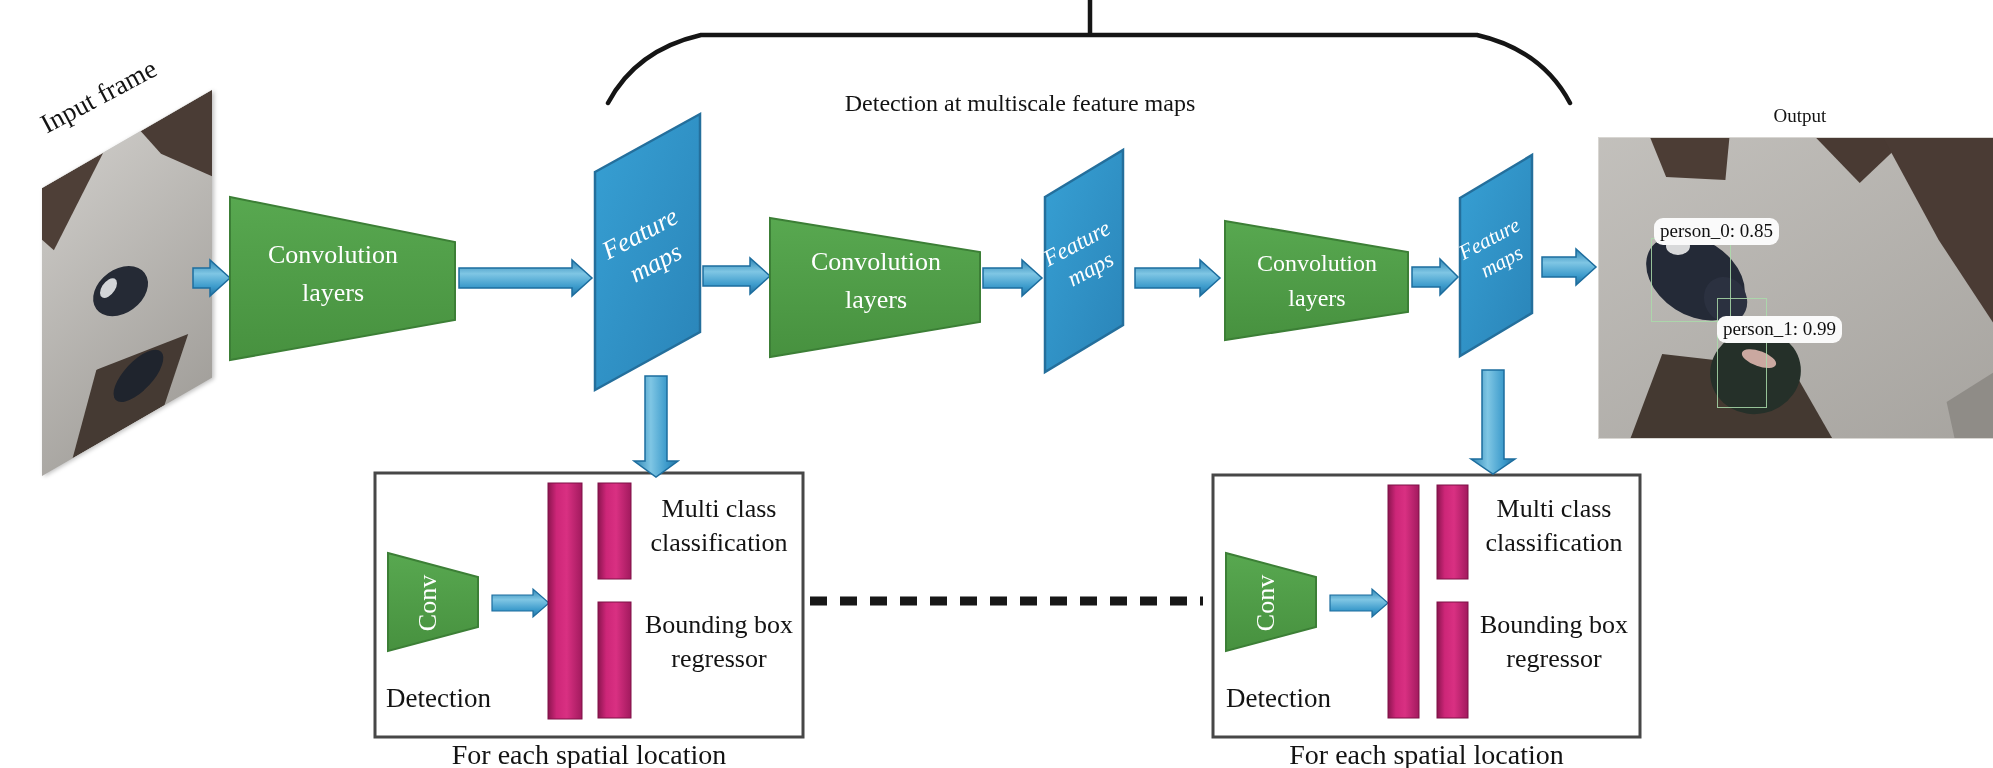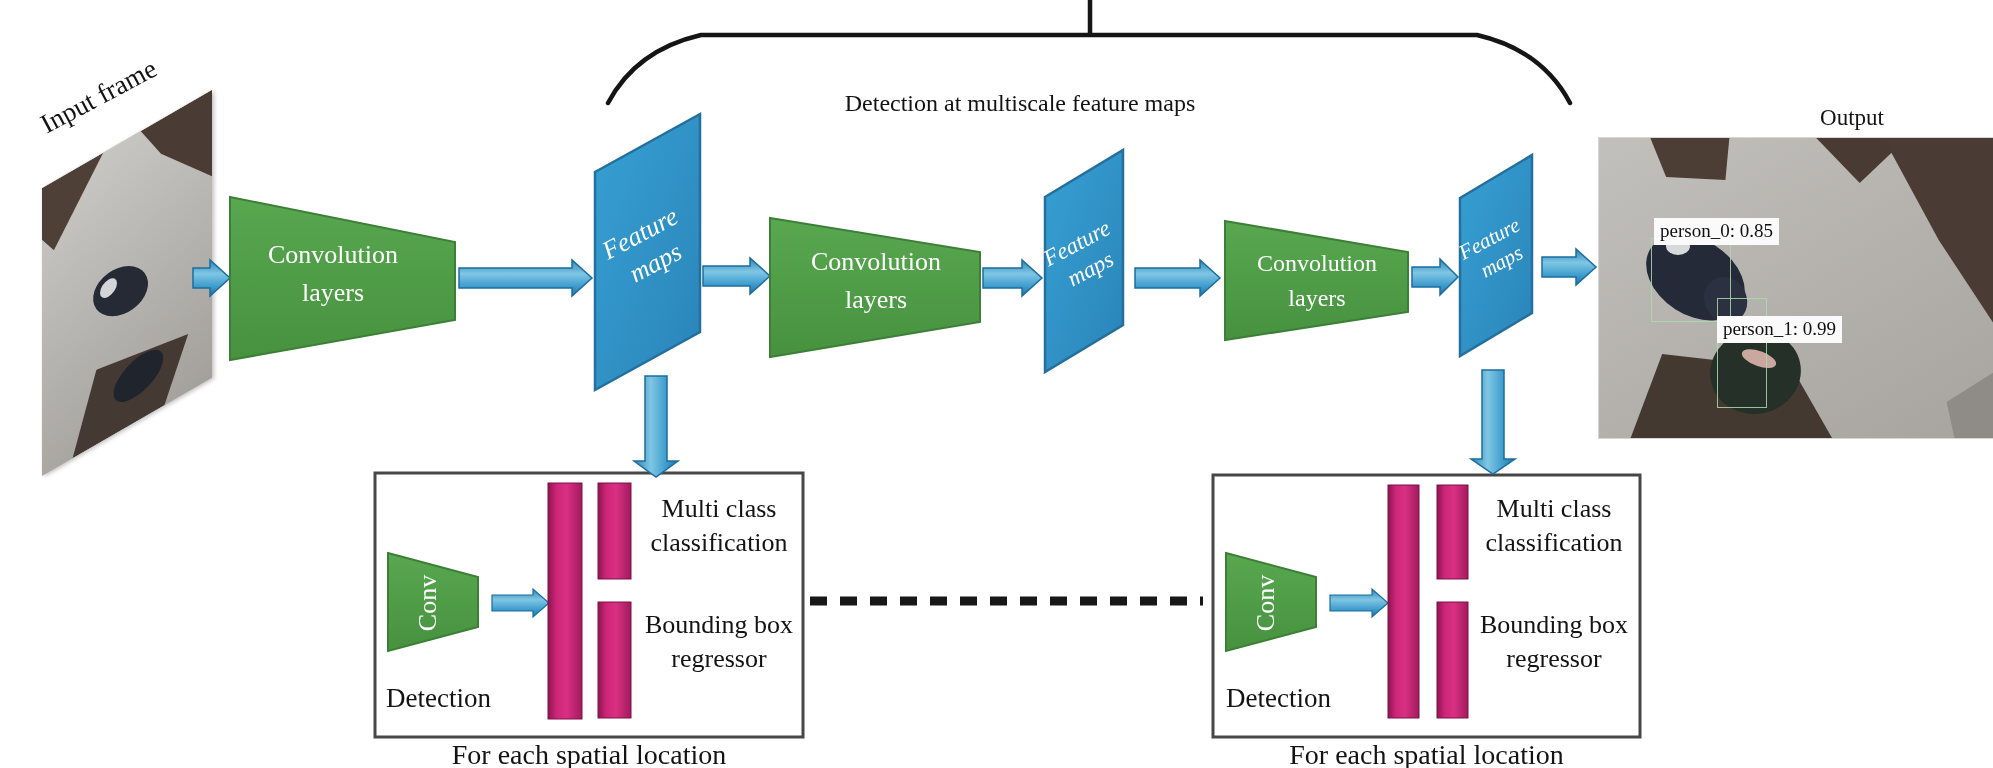--- a/index.html
+++ b/index.html
@@ -8,21 +8,21 @@
     font-family:"Liberation Serif", serif;overflow:hidden;
   }
   #shapes{position:absolute;left:0;top:0;width:1993px;height:768px;}
   .lbl{position:absolute;color:#131313;text-align:center;line-height:1.25;}
   .wlbl{color:#ffffff;}
   .photo{position:absolute;overflow:hidden;}
   .blob{position:absolute;border-radius:50%;}
   .patch{position:absolute;left:0;top:0;width:100%;height:100%;}
   .annot{
     position:absolute;background:#fafafa;color:#101010;
-    font-size:19px;line-height:1.2;padding:2px 6px;white-space:nowrap;
+    font-size:19px;line-height:1.2;padding:2px 6px;white-space:nowrap;border-radius:9px;
   }
   .bbox{position:absolute;border:1px solid rgba(170,220,170,.85);}
 </style>
 </head>
 <body>
 
 <div id="stage">
 
   <div class="photo" style="left:42px;top:188px;width:170px;height:288px;background:#b6b3ae;
               transform:skewY(-30deg);transform-origin:0 0;box-shadow:2px 2px 4px rgba(0,0,0,.25);">
@@ -119,21 +119,21 @@
     <rect x="598" y="602" width="33" height="116" fill="url(#gradMagenta)" stroke="#7e1147"></rect>
     <rect x="1388" y="485" width="31" height="233" fill="url(#gradMagenta)" stroke="#7e1147"></rect>
     <rect x="1437" y="485" width="31" height="94" fill="url(#gradMagenta)" stroke="#7e1147"></rect>
     <rect x="1437" y="602" width="31" height="116" fill="url(#gradMagenta)" stroke="#7e1147"></rect>
   </svg>
 
   <div class="lbl" style="left:14px;top:80px;width:170px;font-size:27px;transform:rotate(-28deg);">Input frame</div>
 
   <div class="lbl" style="left:800px;top:88px;width:440px;font-size:24px;">Detection at multiscale feature maps</div>
 
-  <div class="lbl" style="left:1752px;top:104px;width:200px;font-size:23px;">Output</div>
+  <div class="lbl" style="left:1700px;top:104px;width:200px;font-size:19px;">Output</div>
 
   <div class="lbl wlbl" style="left:245px;top:236px;width:176px;font-size:26px;line-height:1.45;">Convolution layers</div>
   <div class="lbl wlbl" style="left:790px;top:243px;width:172px;font-size:26px;line-height:1.45;">Convolution layers</div>
   <div class="lbl wlbl" style="left:1233px;top:246px;width:168px;font-size:24px;line-height:1.45;">Convolution layers</div>
 
   <div class="lbl wlbl" style="left:578px;top:216px;width:140px;font-size:26px;font-style:italic;transform:rotate(-28deg);">Feature maps</div>
   <div class="lbl wlbl" style="left:1024px;top:228px;width:120px;font-size:23px;font-style:italic;transform:rotate(-28deg);">Feature maps</div>
   <div class="lbl wlbl" style="left:1438px;top:224px;width:115px;font-size:21px;font-style:italic;transform:rotate(-28deg);">Feature maps</div>
 
   <div class="lbl wlbl" style="left:377px;top:588px;width:100px;height:30px;font-size:26px;transform:rotate(-90deg);">Conv</div>

